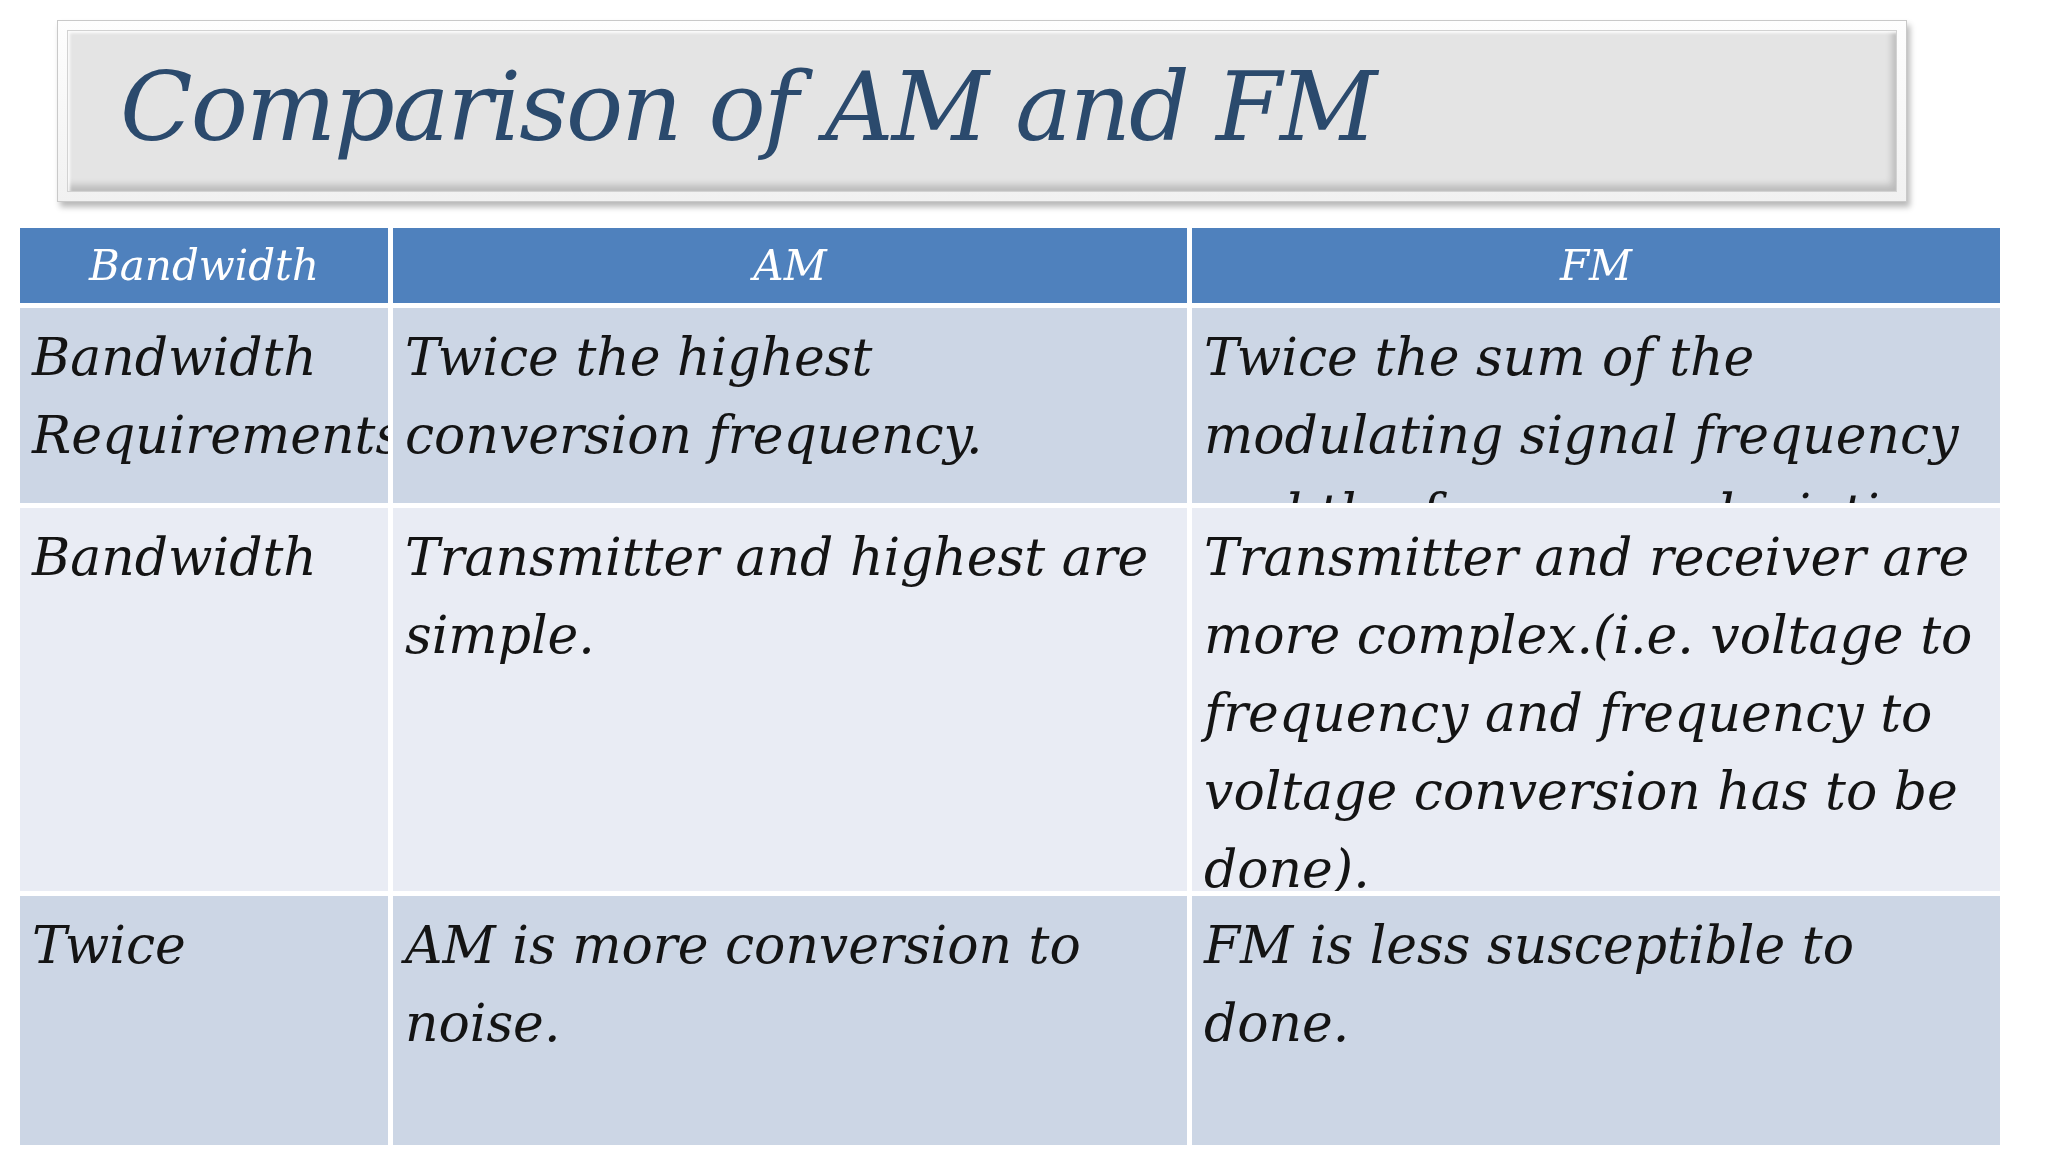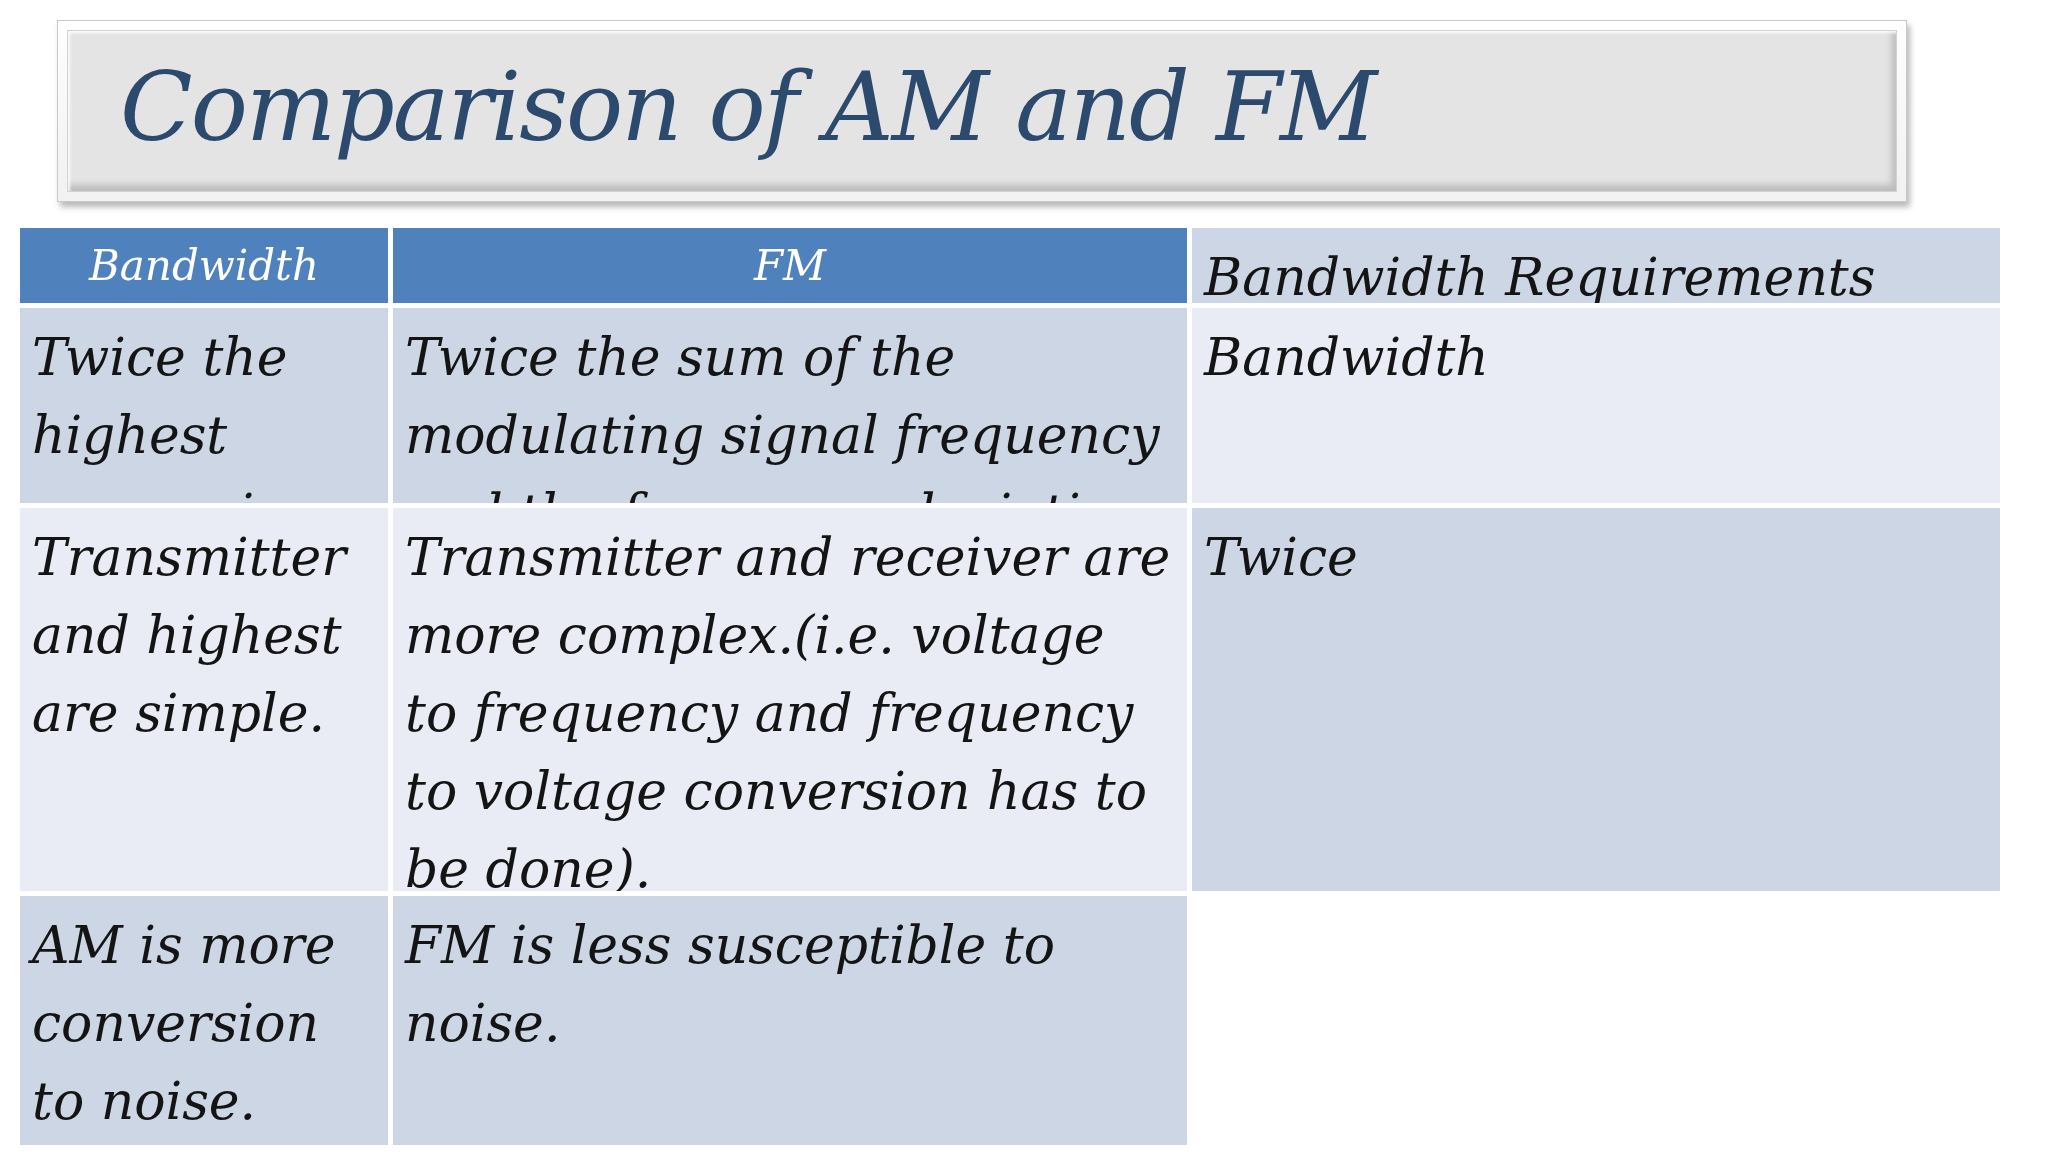--- a/index.html
+++ b/index.html
@@ -85,28 +85,29 @@
 
   <div class="banner-frame">
     <div class="banner-inner">
       <div class="slide-title">Comparison of AM and FM</div>
     </div>
   </div>
 
   <div class="cmp-table">
 
     <div class="cell th">Bandwidth</div>
+    <div class="cell th">AM</div>
     <div class="cell th">FM</div>
 
     <div class="cell band">Bandwidth Requirements</div>
     <div class="cell band">Twice the highest conversion frequency.</div>
     <div class="cell band">Twice the sum of the modulating signal frequency and the frequency deviation.</div>
 
     <div class="cell alt">Bandwidth</div>
     <div class="cell alt">Transmitter and highest are simple.</div>
     <div class="cell alt">Transmitter and receiver are more complex.(i.e. voltage to frequency and frequency to voltage conversion has to be done).</div>
 
     <div class="cell band">Twice</div>
     <div class="cell band">AM is more conversion to noise.</div>
-    <div class="cell band">FM is less susceptible to noise.</div>
+    <div class="cell band">FM is less susceptible to done.</div>
   </div>
 
 </div>
 
 </body></html>

